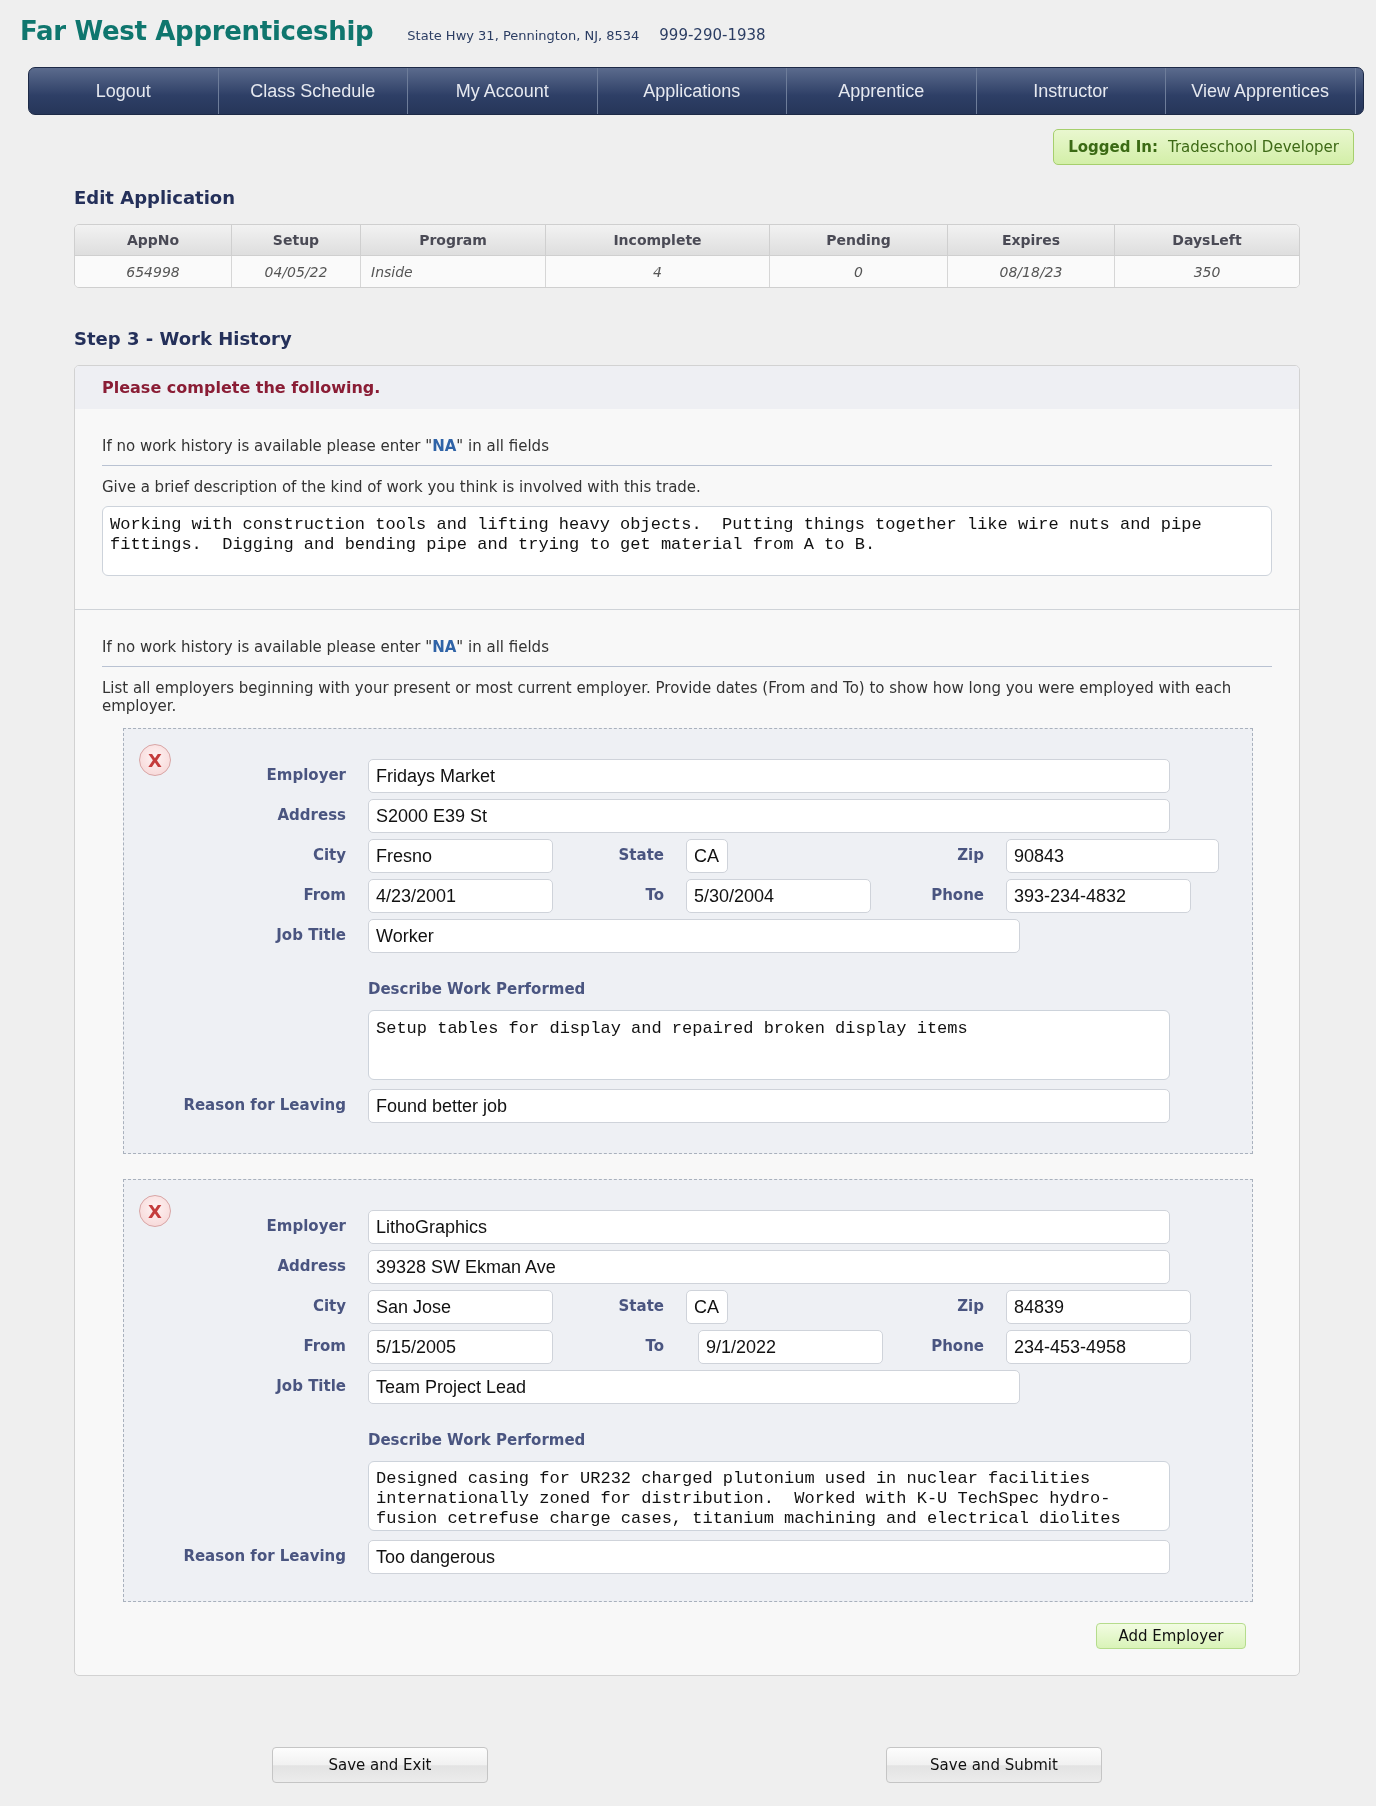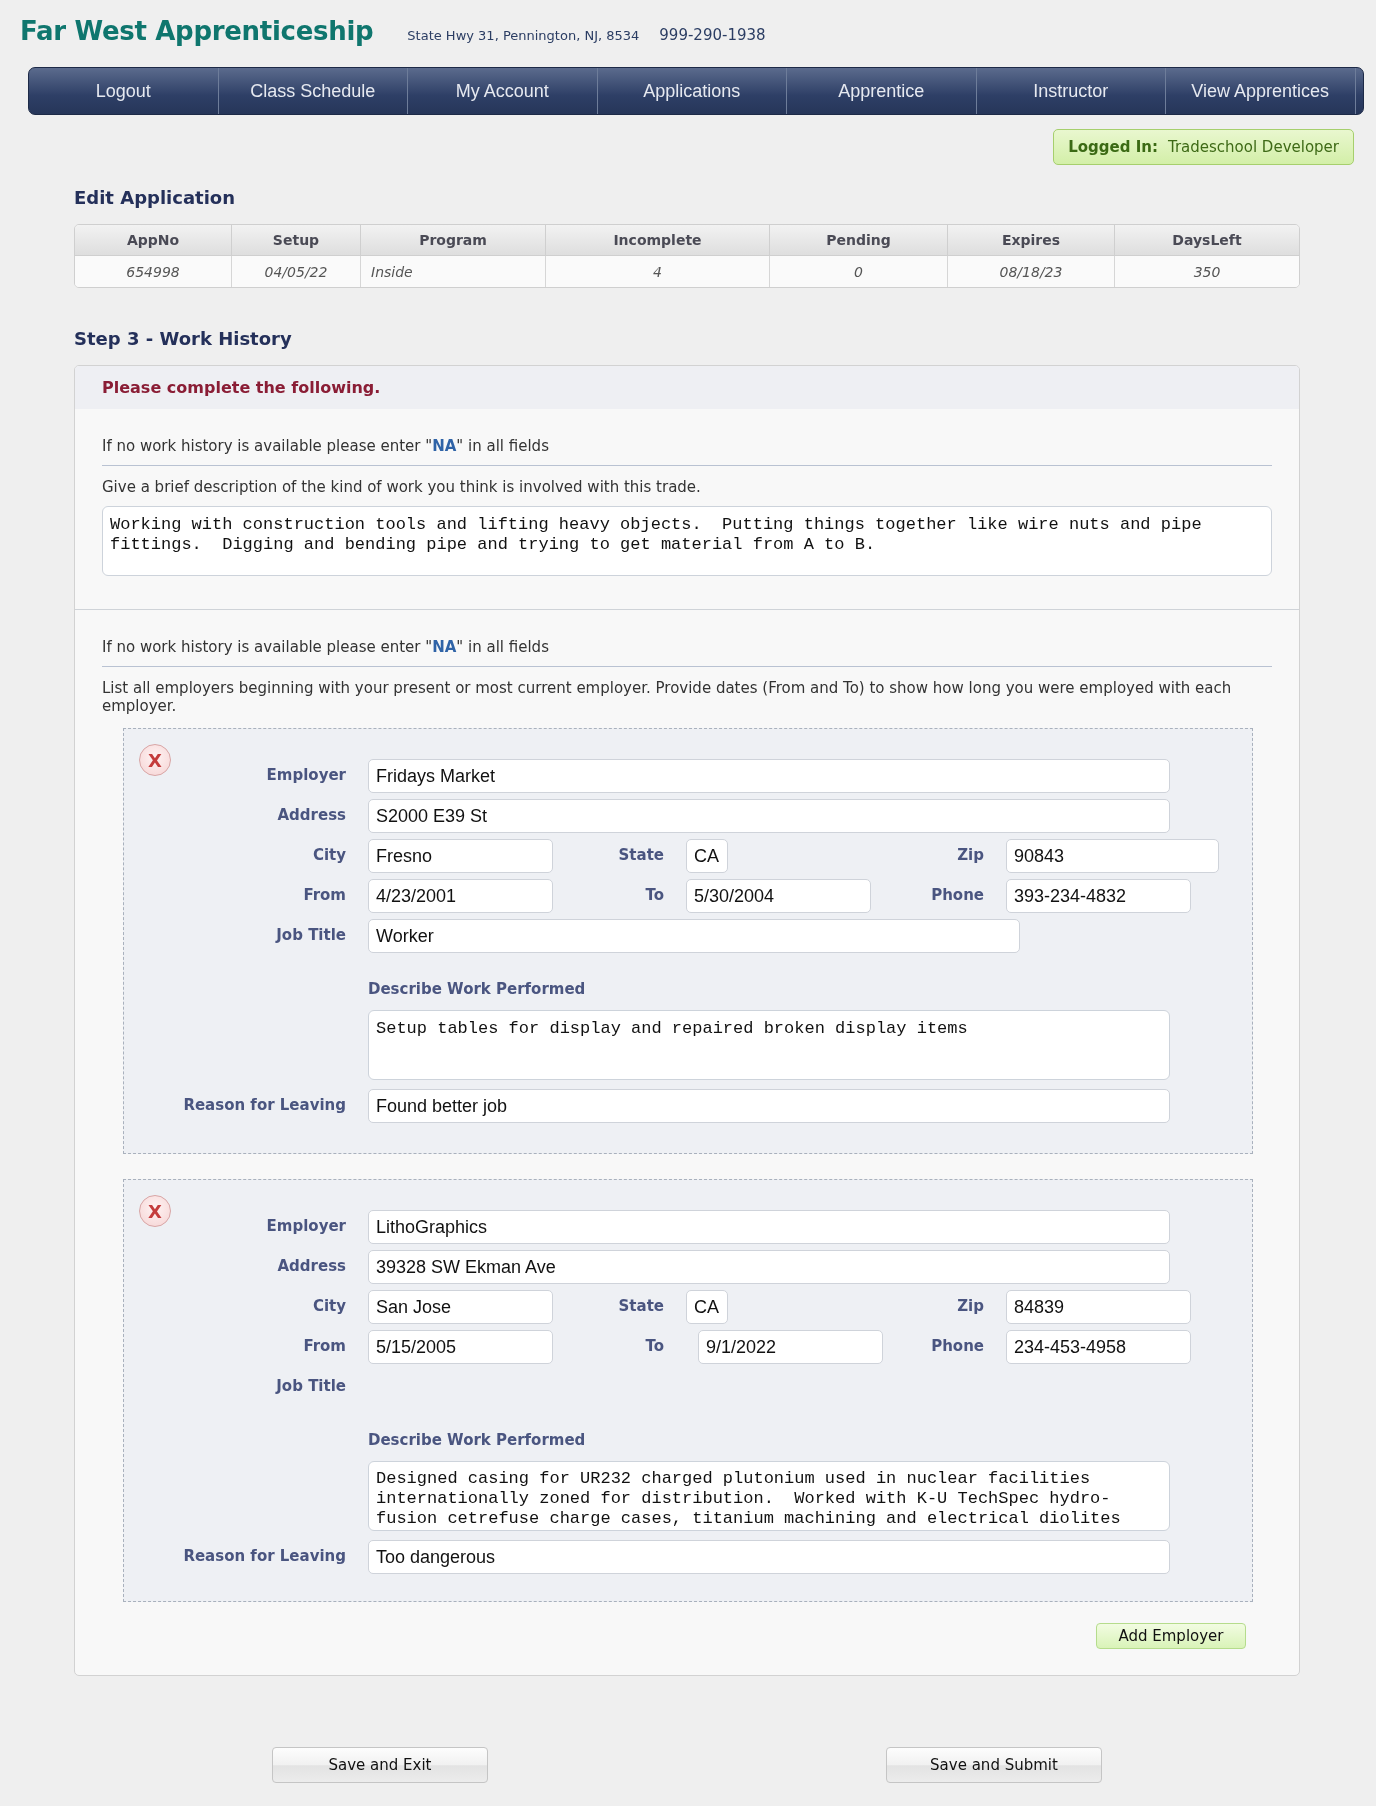--- a/index.html
+++ b/index.html
@@ -228,20 +228,21 @@
     <div class="inp" style="left:882px; top:110px; width:185px;">84839</div>
 
     <div class="lbl" style="left:60px; width:162px; top:157px;">From</div>
     <div class="inp" style="left:244px; top:150px; width:185px;">5/15/2005</div>
     <div class="lbl" style="left:440px; width:100px; top:157px;">To</div>
     <div class="inp" style="left:562px; top:150px; width:185px;margin-left:12px;">9/1/2022</div>
     <div class="lbl" style="left:740px; width:120px; top:157px;">Phone</div>
     <div class="inp" style="left:882px; top:150px; width:185px;">234-453-4958</div>
 
     <div class="lbl" style="left:60px; width:162px; top:197px;">Job Title</div>
+    <div class="inp" style="left:244px; top:190px; width:652px;">Team Project Lead</div>
 
     <div class="sub-lbl" style="top:251px;">Describe Work Performed</div>
     <div class="mono-area" style="left:244px; top:281px; width:802px; height:70px; padding-top:7px;">Designed casing for UR232 charged plutonium used in nuclear facilities internationally zoned for distribution.  Worked with K-U TechSpec hydro-fusion cetrefuse charge cases, titanium machining and electrical diolites</div>
 
     <div class="lbl" style="left:30px; width:192px; top:367px;">Reason for Leaving</div>
     <div class="inp" style="left:244px; top:360px; width:802px;">Too dangerous</div>
   </div>
 
   <div class="btn-green">Add Employer</div>
 </div>

